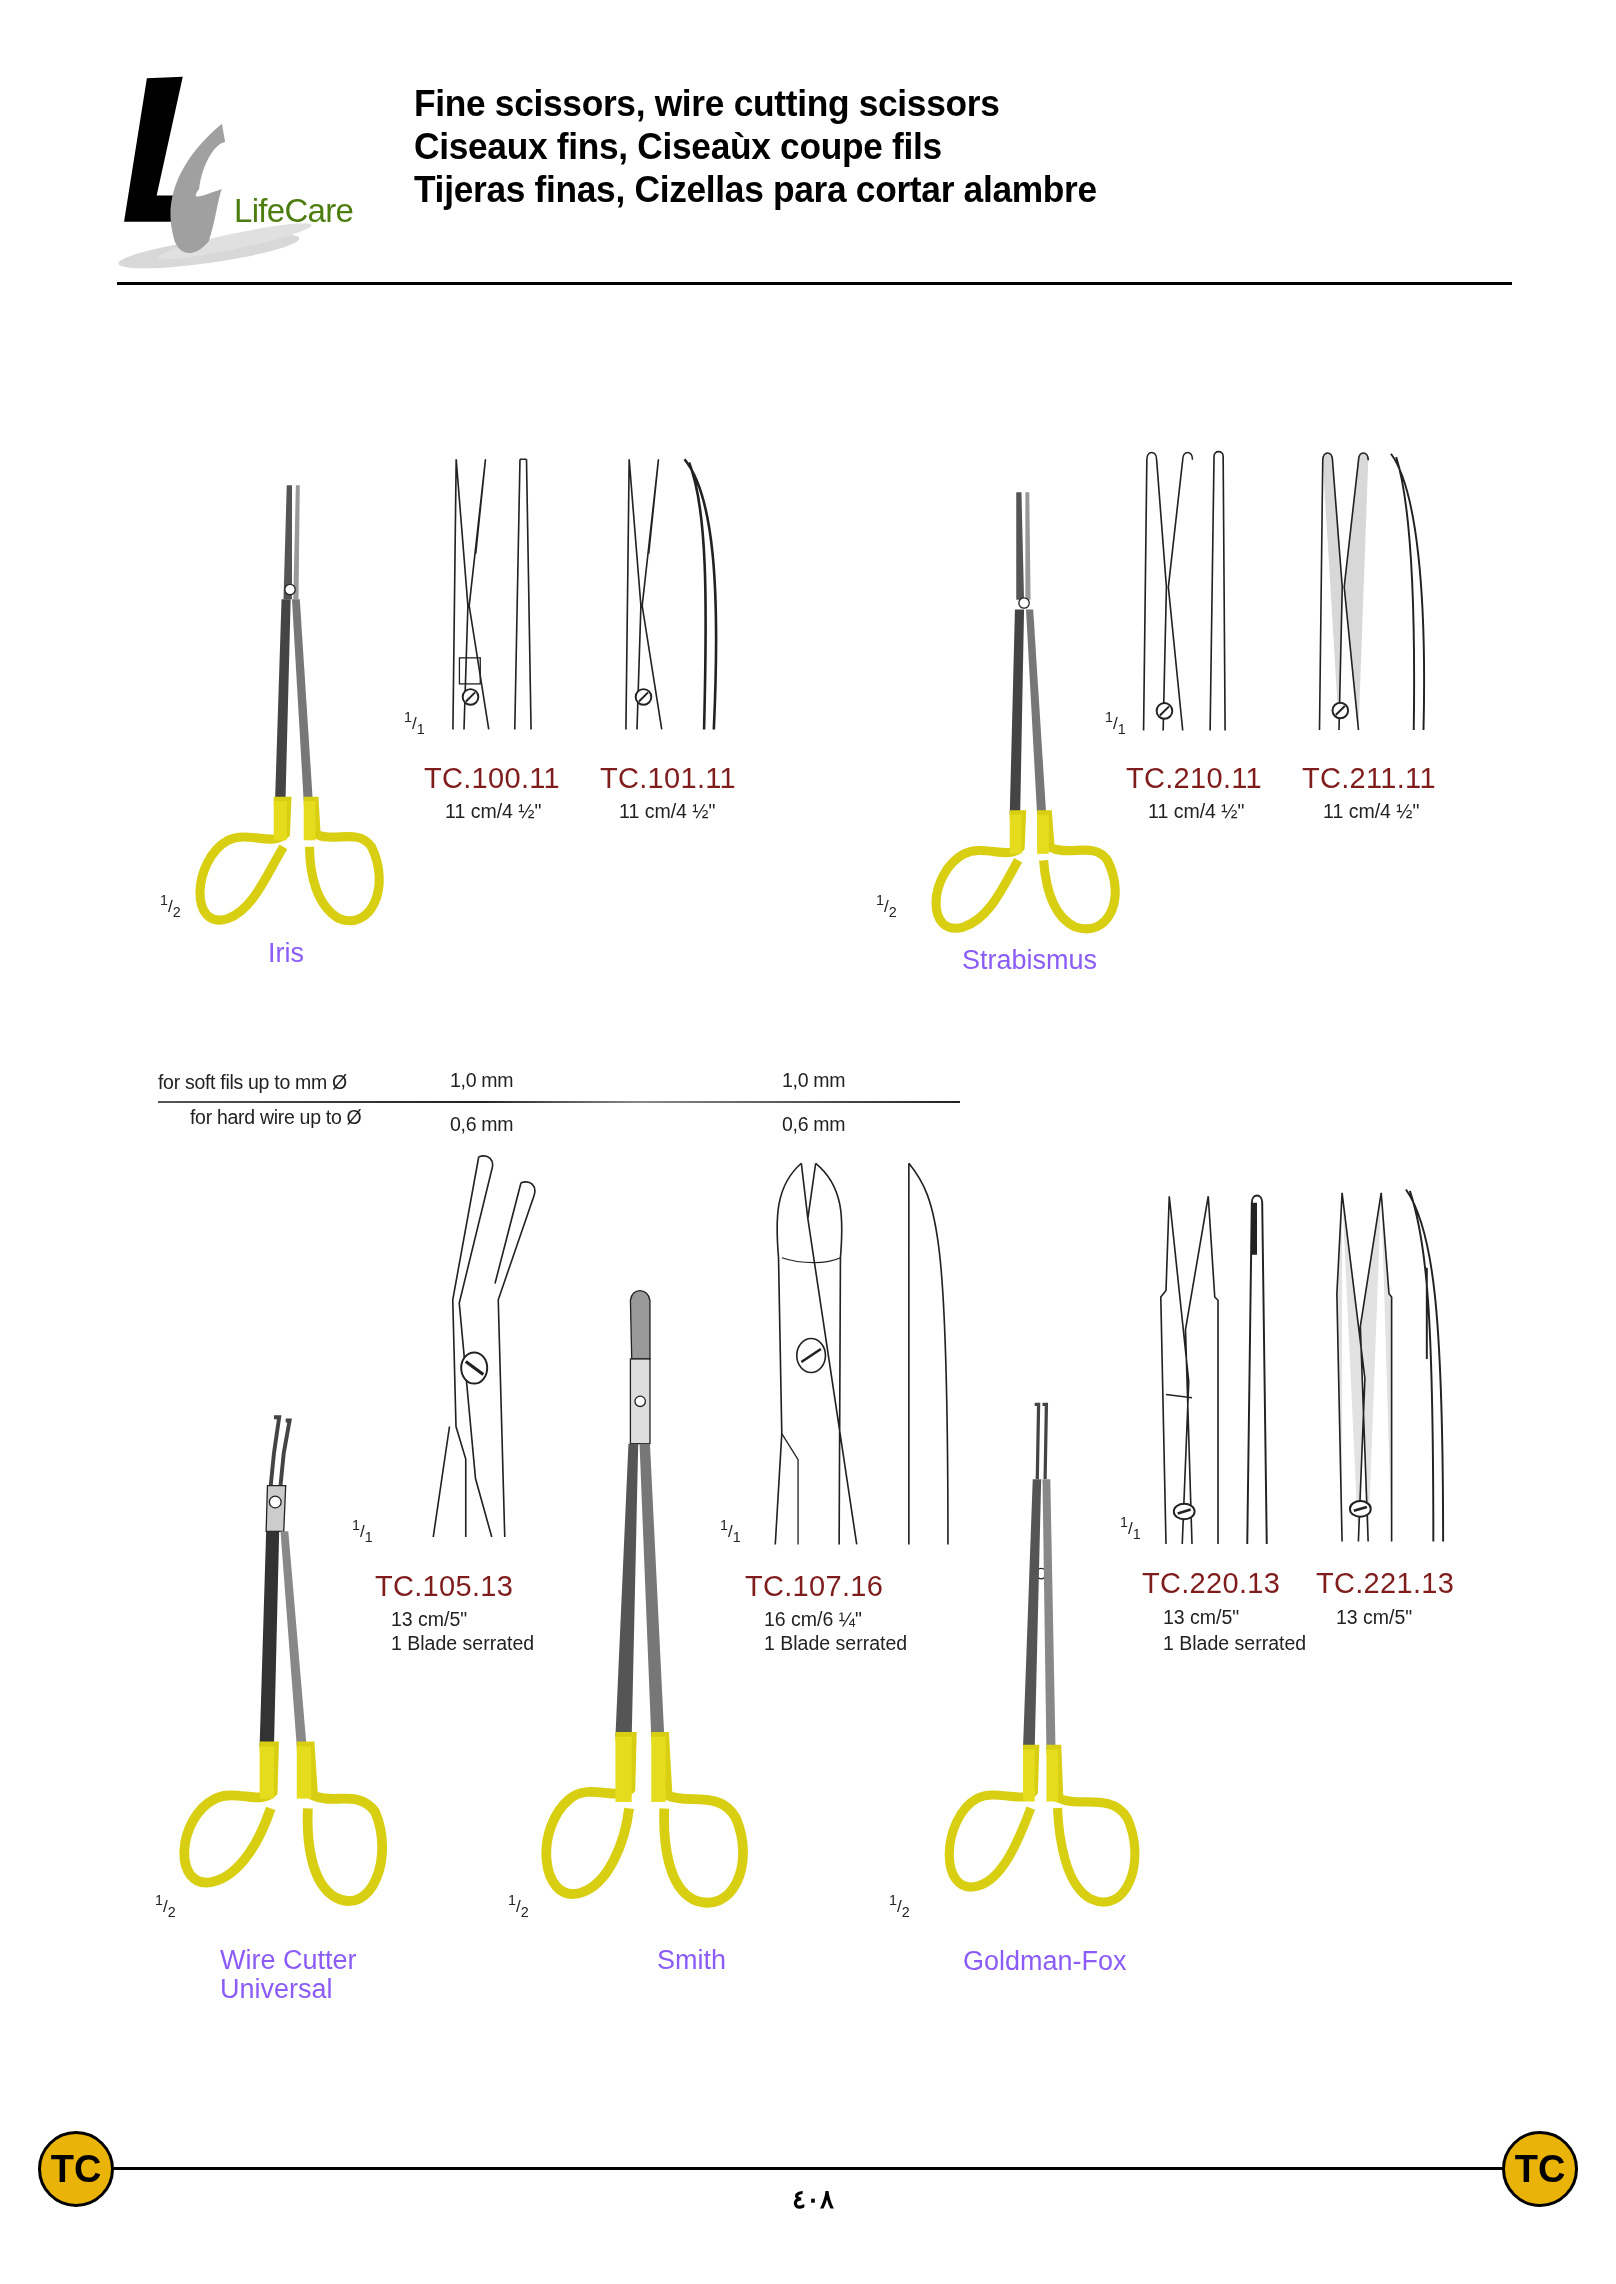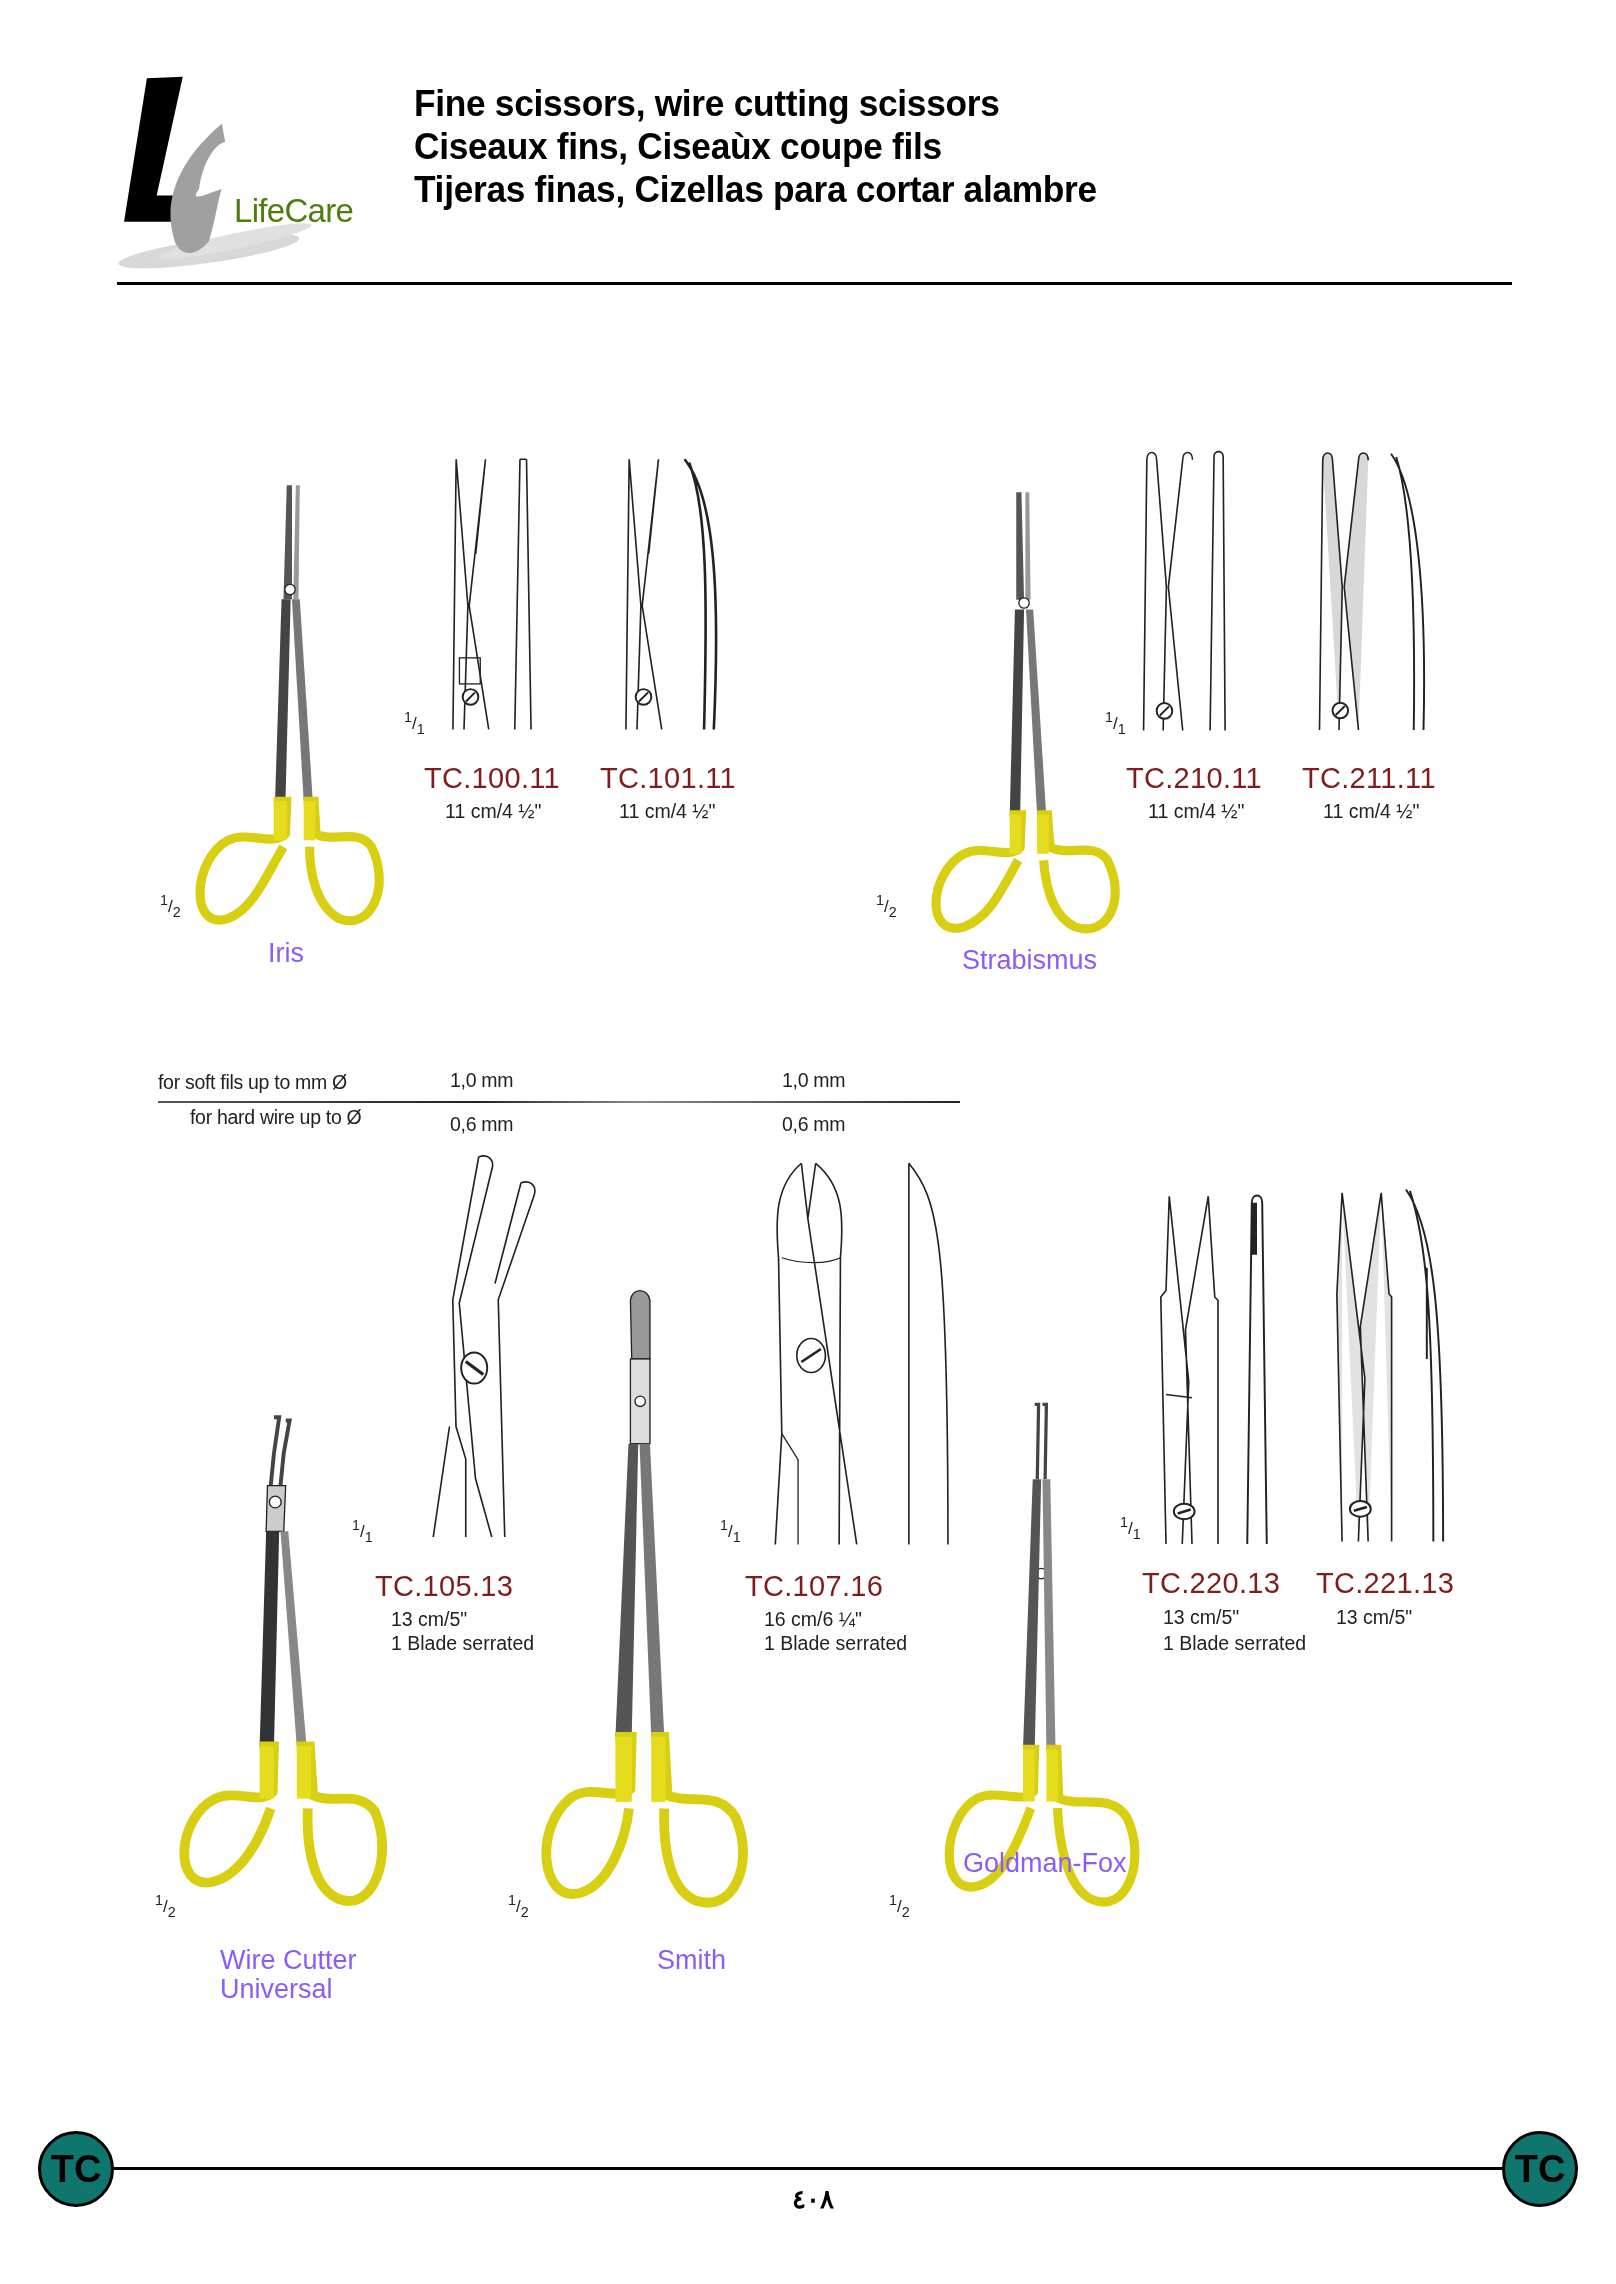--- a/index.html
+++ b/index.html
@@ -8,21 +8,21 @@
   .title-line{position:absolute;left:414px;font-weight:bold;font-size:36px;letter-spacing:-0.3px;color:#000;white-space:nowrap;transform:scaleX(0.98);transform-origin:left;}
   .rule{position:absolute;background:#000;}
   .code{position:absolute;font-size:29px;color:#7f1d1d;white-space:nowrap;letter-spacing:0.3px;}
   .spec{position:absolute;font-size:19.5px;color:#222;white-space:nowrap;}
   .name{position:absolute;font-size:27px;color:#8b5cf6;white-space:nowrap;}
   .scale{position:absolute;font-size:17px;color:#222;line-height:1;text-align:center;}
   .scale sup{font-size:14.3px;vertical-align:6.5px;}
   .scale sub{font-size:14.3px;vertical-align:-5.2px;}
   .wire-txt{position:absolute;font-size:19.5px;color:#222;white-space:nowrap;letter-spacing:-0.3px;}
   svg{position:absolute;overflow:visible;}
-  .tc-badge{position:absolute;width:76px;height:76px;border:3.3px solid #000;border-radius:50%;box-sizing:border-box;display:flex;align-items:center;justify-content:center;font-weight:bold;font-size:38px;color:#000;background:#0f766e;}
+  .tc-badge{position:absolute;width:76px;height:76px;border:3.3px solid #000;border-radius:50%;box-sizing:border-box;display:flex;align-items:center;justify-content:center;font-weight:bold;font-size:38px;color:#000;background:#eab308;}
   .page-num{position:absolute;font-size:26px;font-weight:bold;color:#000;}
 </style>
 </head>
 <body>
 
 <div class="abs" style="left:111px;top:65px;width:274px;height:209px;">
   <svg width="274" height="209" viewBox="0 0 420 320">
     <ellipse cx="150" cy="285" rx="140" ry="18" fill="#d8d8d8" transform="rotate(-8 150 285)"></ellipse>
     <ellipse cx="190" cy="270" rx="120" ry="12" fill="#e0e0e0" transform="rotate(-12 190 270)"></ellipse>
     <polygon points="55,20 110,18 70,200 128,200 123,240 20,240" fill="#000"></polygon>
@@ -169,21 +169,21 @@
   <path d="M168,5 L174,5 L172,120 M180,5 L186,5 L184,120" stroke="#444" stroke-width="5" fill="none"></path>
   <circle cx="178" cy="265" r="8" fill="#fff" stroke="#222" stroke-width="2"></circle>
   <polygon points="165,120 178,120 168,535 150,535" fill="#555"></polygon>
   <polygon points="180,120 192,120 200,535 186,535" fill="#888"></polygon>
   <path d="M150,535 L168,535 L166,600 C150,620 110,595 80,610 C25,640 20,760 80,745 C120,735 145,670 162,625" fill="none" stroke="#d9cf12" stroke-width="14"></path>
   <path d="M186,535 L202,535 L205,610 C235,625 285,600 310,640 C340,705 310,790 255,765 C215,745 205,670 203,625" fill="none" stroke="#d9cf12" stroke-width="14"></path>
   <rect x="150" y="535" width="18" height="80" fill="#e6dc1e"></rect>
   <rect x="186" y="535" width="18" height="80" fill="#e6dc1e"></rect>
 </svg>
 <div class="scale" style="left:889px;top:1893px;"><sup>1</sup>/<sub>2</sub></div>
-<div class="name" style="left:963px;top:1848px;">Goldman-Fox</div>
+<div class="name" style="left:963px;top:1946px;">Goldman-Fox</div>
 
 <svg style="left:1153px;top:1186px;" width="130" height="365" viewBox="0 0 200 560">
   <path d="M25,15 L55,300 L45,550 M25,15 L20,160 L12,170 L20,550 M85,15 L50,220 L60,550 M85,15 L95,170 L100,175 L100,550" stroke="#222" stroke-width="2.5" fill="none"></path>
   <path d="M20,320 L60,325" stroke="#222" stroke-width="2"></path>
   <ellipse cx="48" cy="500" rx="16" ry="12" fill="#fff" stroke="#222" stroke-width="3"></ellipse>
   <line x1="38" y1="503" x2="58" y2="497" stroke="#222" stroke-width="4"></line>
   <path d="M152,25 C152,10 168,10 168,25 L175,550 M152,25 L145,550" stroke="#222" stroke-width="3" fill="none"></path>
   <rect x="152" y="25" width="8" height="80" fill="#222"></rect>
 </svg>
 <svg style="left:1329px;top:1183px;" width="150" height="365" viewBox="0 0 230 560">

